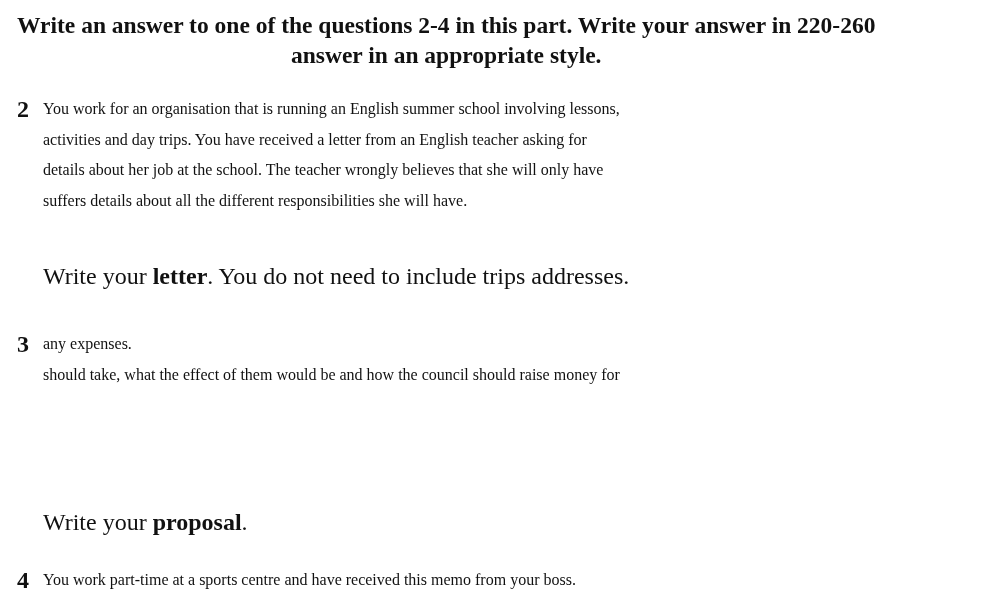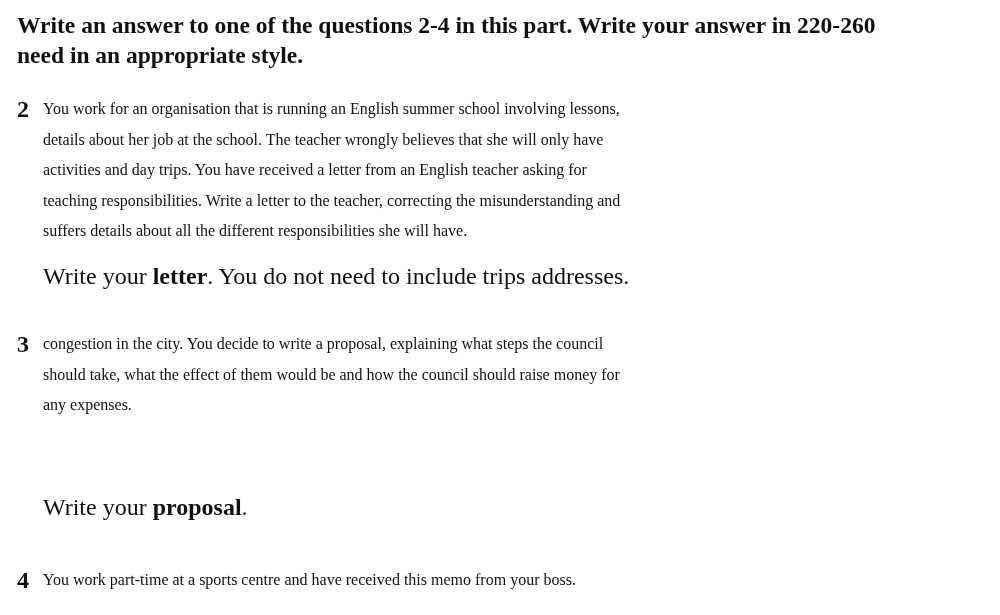--- a/index.html
+++ b/index.html
@@ -17,21 +17,21 @@
     }
     .heading {
       position: absolute;
       left: 17px;
       top: 10px;
       font-weight: bold;
       font-size: 23.5px;
       line-height: 30px;
       margin: 0;
     }
-    .heading .line { display: block; white-space: nowrap; }
+    .heading .line { display: block; white-space: nowrap; text-align: center; }
     .question {
       position: absolute;
       left: 17px;
       width: 975px;
     }
     .q-num {
       position: absolute;
       left: 0;
       top: 0;
       font-weight: bold;
@@ -50,49 +50,47 @@
       position: absolute;
       left: 26px;
       font-size: 24px;
       line-height: 30px;
       white-space: nowrap;
     }
     .instruction b { font-weight: bold; margin-top: 24px; }
     #q2 { top: 94px; }
     #q2 .instruction { top: 167px; }
     #q3 { top: 329px; }
-    #q3 .instruction { top: 163px; }
+    #q3 .instruction { top: 178px; }
     #q4 { top: 565px; }
   </style>
 </head>
 <body>
 
 <div class="heading">
   <span class="line">Write an answer to one of the questions 2-4 in this part. Write your answer in 220-260</span>
-  <span class="line">need in an appropriate style.</span>
+  <span class="line">answer in an appropriate style.</span>
 </div>
 
 <div class="question" id="q2">
   <span class="q-num">2</span>
   <div class="q-body">
     <span class="line">You work for an organisation that is running an English summer school involving lessons,</span>
+    <span class="line">activities and day trips. You have received a letter from an English teacher asking for</span>
     <span class="line">details about her job at the school. The teacher wrongly believes that she will only have</span>
-    <span class="line">activities and day trips. You have received a letter from an English teacher asking for</span>
-    <span class="line">teaching responsibilities. Write a letter to the teacher, correcting the misunderstanding and</span>
     <span class="line">suffers details about all the different responsibilities she will have.</span>
   </div>
   <div class="instruction"><span>Write your </span><b>letter</b><span>. You do not need to include trips addresses.</span></div>
 </div>
 
 <div class="question" id="q3">
   <span class="q-num">3</span>
   <div class="q-body">
-    <span class="line">congestion in the city. You decide to write a proposal, explaining what steps the council</span>
+    <span class="line">any expenses.</span>
     <span class="line">should take, what the effect of them would be and how the council should raise money for</span>
-    <span class="line">any expenses.</span>
   </div>
   <div class="instruction"><span>Write your </span><b>proposal</b><span>.</span></div>
 </div>
 
 <div class="question" id="q4">
   <span class="q-num">4</span>
   <div class="q-body">
     <span class="line">You work part-time at a sports centre and have received this memo from your boss.</span>
   </div>
 </div>

